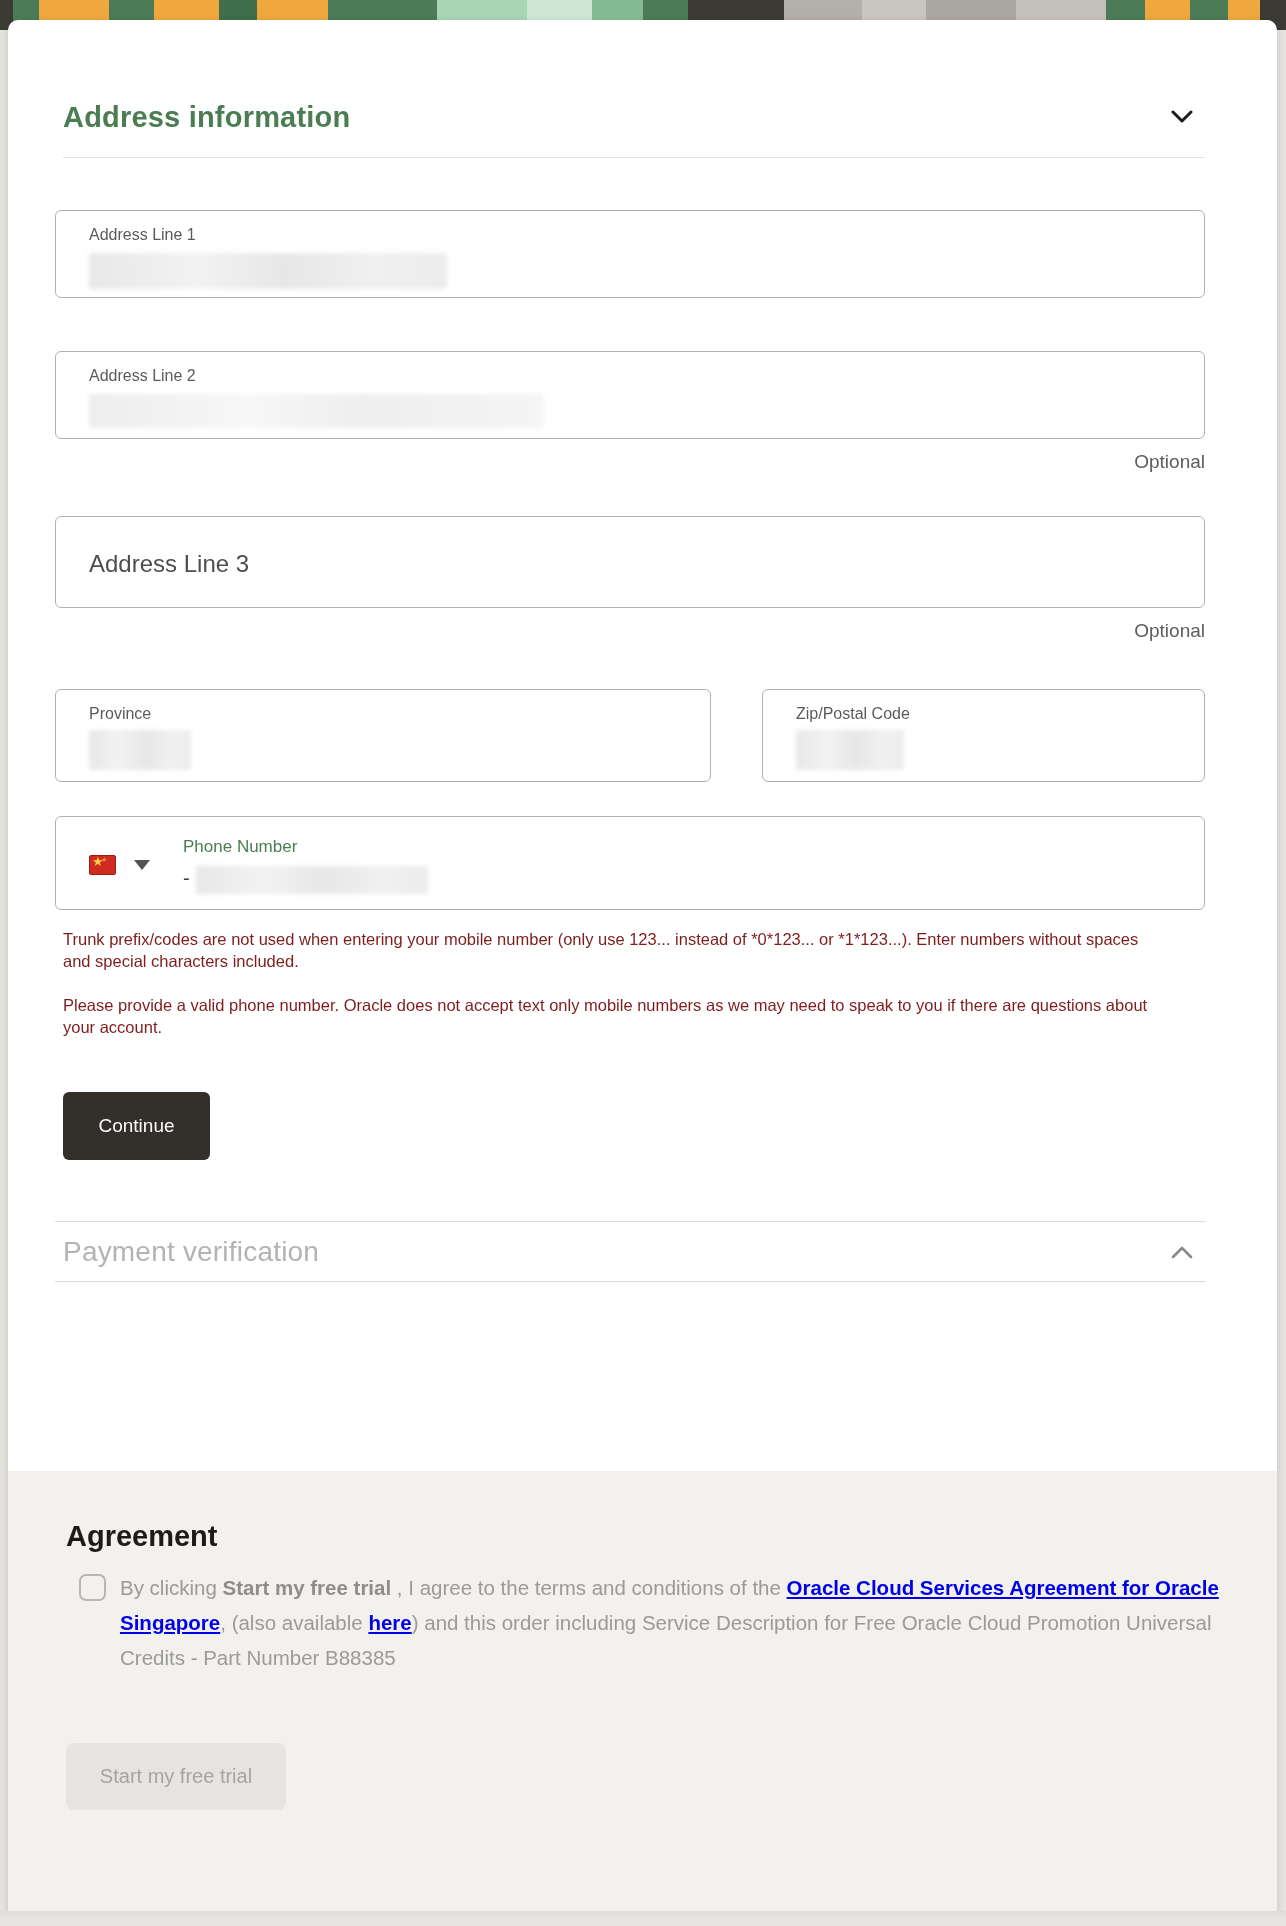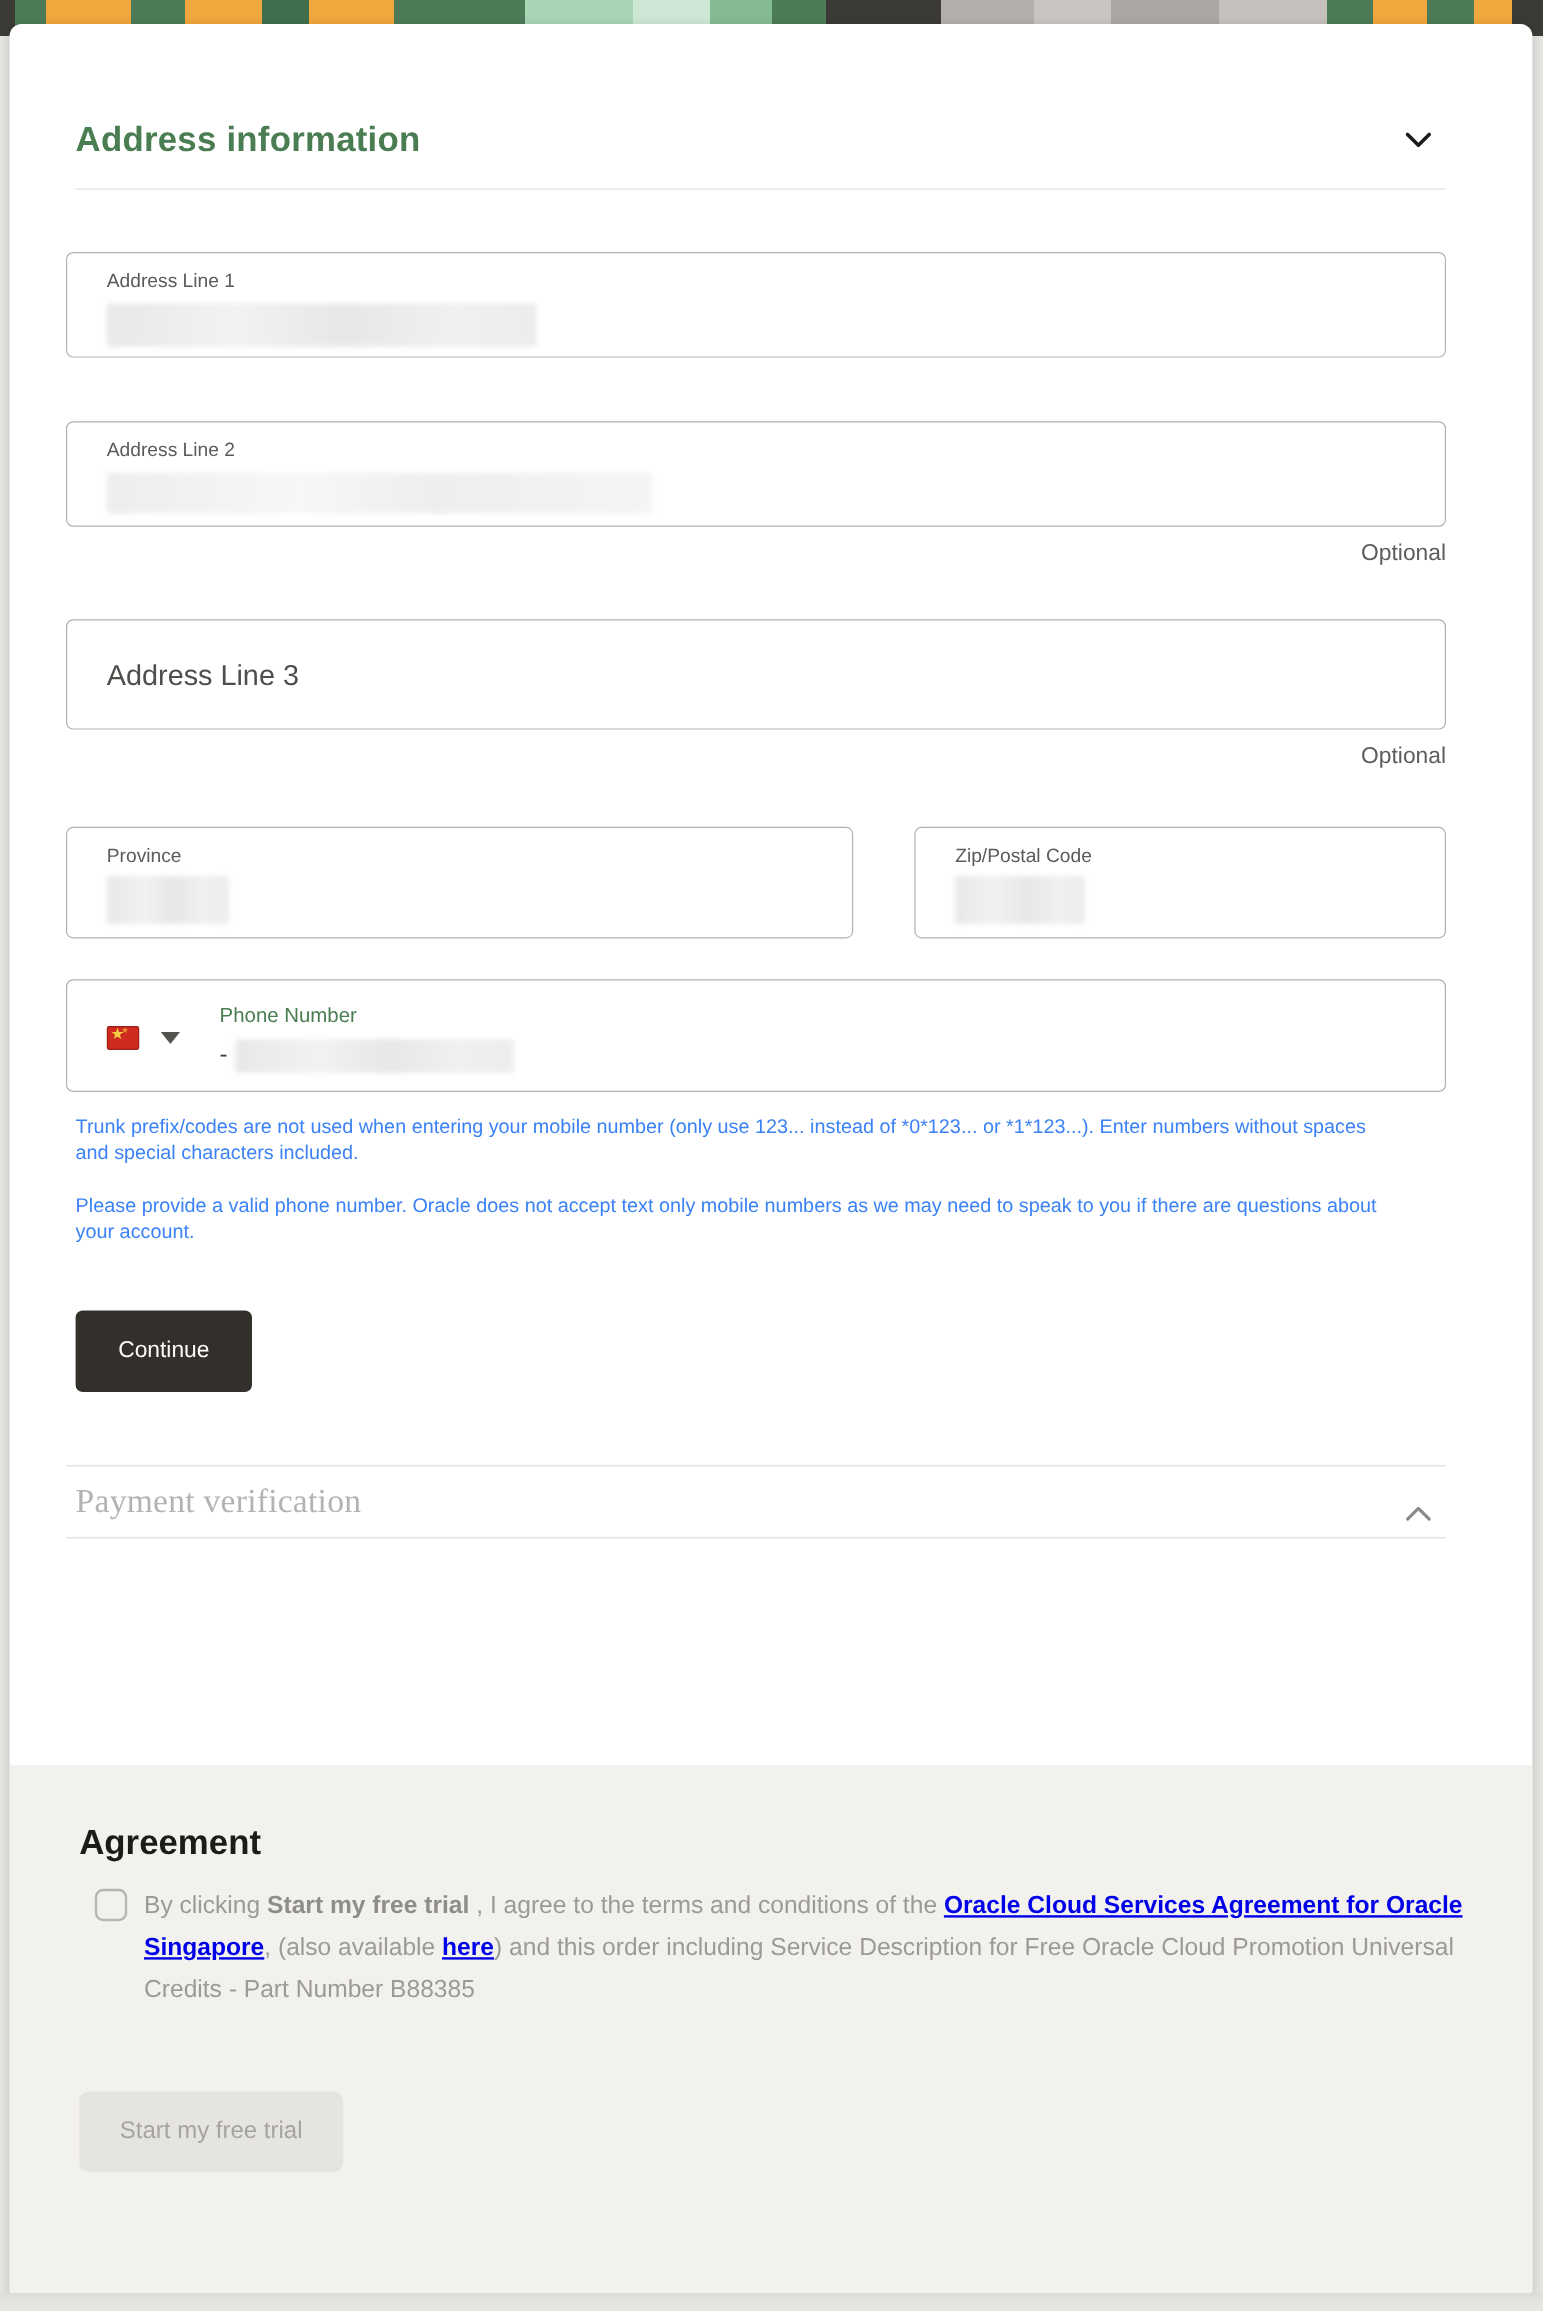--- a/index.html
+++ b/index.html
@@ -88,33 +88,33 @@
   .flag { width:27px; height:20px; background:#cf2b20; border:1px solid #9c1d14; border-radius:2px;
           position:relative; }
   .flag .star { position:absolute; left:2px; top:-4px; color:#f7cf46; font-size:13px; line-height:20px; }
   .flag .star-sm { position:absolute; left:11px; top:-6px; color:#e8972f; font-size:7px; line-height:20px; }
   .caret-down { width:0; height:0; border-left:8px solid transparent; border-right:8px solid transparent;
                 border-top:10px solid #55534e; }
   .phone-main { flex:1; }
   .phone-label { font-size:17px; color:#4a7e52; line-height:21px; display:block; }
   .phone-value { margin-top:9px; font-size:20px; color:#3f3e3b; }
 
-  .note { margin-left:8px; max-width:1102px; font-size:16.5px; line-height:21.5px; color:#3b82f6; }
+  .note { margin-left:8px; max-width:1102px; font-size:16.5px; line-height:21.5px; color:#7f1d1d; }
   .note1 { margin-top:19px; }
   .note2 { margin-top:23px; }
 
   .btn-continue {
     margin:54px 0 0 8px; width:147px; height:68px;
     background:#33302c; color:#fbfaf9; border:none; border-radius:6px;
     font-family:"Liberation Sans", sans-serif; font-size:19px; cursor:pointer;
   }
 
   .divider2 { height:1px; background:#dddcda; margin-top:61px; }
-  .pv-header { display:flex; justify-content:space-between; align-items:flex-end;
-               padding:14px 0 13px 8px; cursor:pointer;font-family:Liberation Serif, serif; }
+  .pv-header { display:flex; justify-content:space-between; align-items:center;
+               padding:14px 0 13px 8px; cursor:pointer; }
   .pv-title { font-size:28px; color:#b5b3b0; letter-spacing:.2px; line-height:32px; }
   .divider3 { height:1px; background:#dddcda; }
 
   .gray-section {
     position:absolute; left:0; top:1451px; width:1269px; height:440px;
     background:#f2f1ee; padding:48px 44px 0 58px;
   }
   .agree-title { font-size:29px; font-weight:700; color:#1c1b19; line-height:34px; }
   .agree-row { display:flex; margin-top:17px; }
   .checkbox { width:27px; height:27px; border:2px solid #b8b6b3; border-radius:7px;

